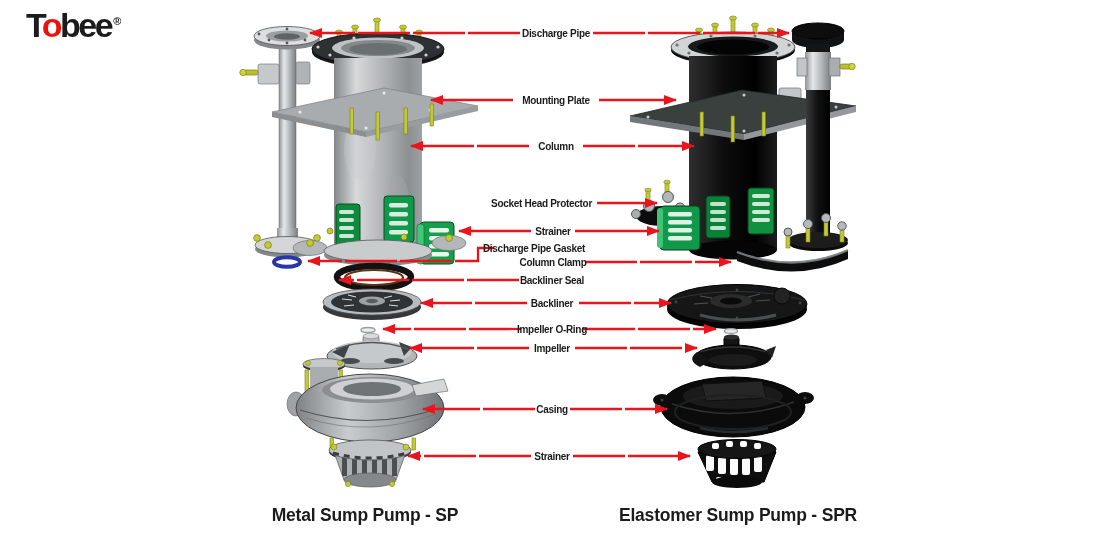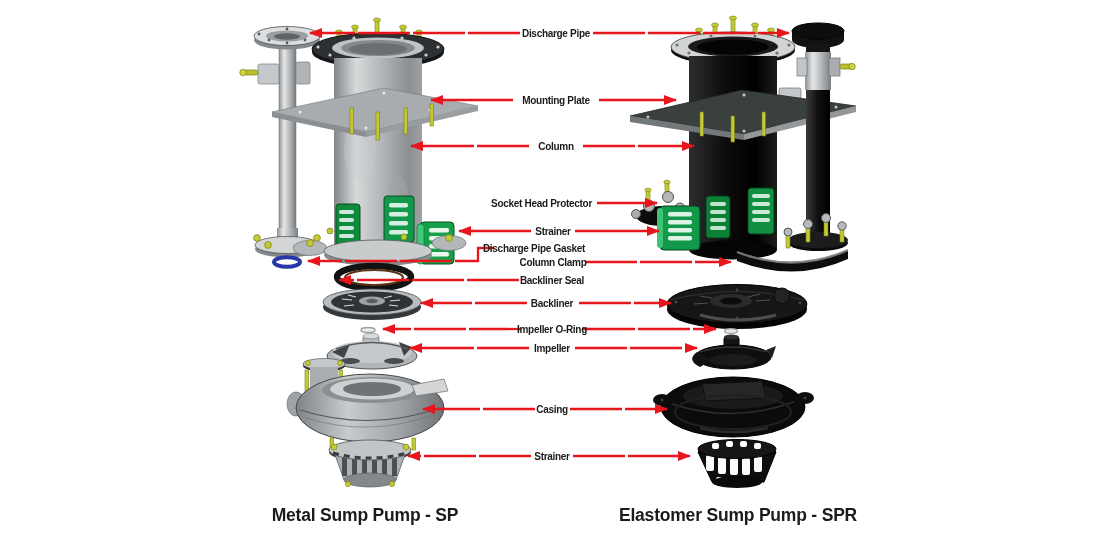--- a/index.html
+++ b/index.html
@@ -15,20 +15,21 @@
   text.cap{fill:#1b1b1b;font-family:"Liberation Sans",sans-serif;font-size:17.5px;
            font-weight:bold;letter-spacing:-0.2px;}
   .ln{stroke:#e8151d;stroke-width:2.3;fill:none;}
   .dash{stroke-dasharray:52 3;}
 </style>
 </head>
 <body>
 
 <div class="canvas">
 
+  <div class="logo"><span>T</span><span class="o">o</span><span>bee</span><span class="reg">®</span></div>
 
   <svg width="1120" height="550" viewBox="0 0 1120 550">
     <defs>
       <marker id="arr" markerUnits="userSpaceOnUse" markerWidth="13" markerHeight="10" refX="12" refY="5" orient="auto">
         <path d="M0,0 L13,5 L0,10 Z" fill="#e8151d"></path>
       </marker>
       <linearGradient id="gPipe" x1="0" y1="0" x2="1" y2="0">
         <stop offset="0" stop-color="#8e9295"></stop>
           <stop offset="0.3" stop-color="#e5e7e8"></stop>
         <stop offset="0.6" stop-color="#b9bcbe"></stop>

